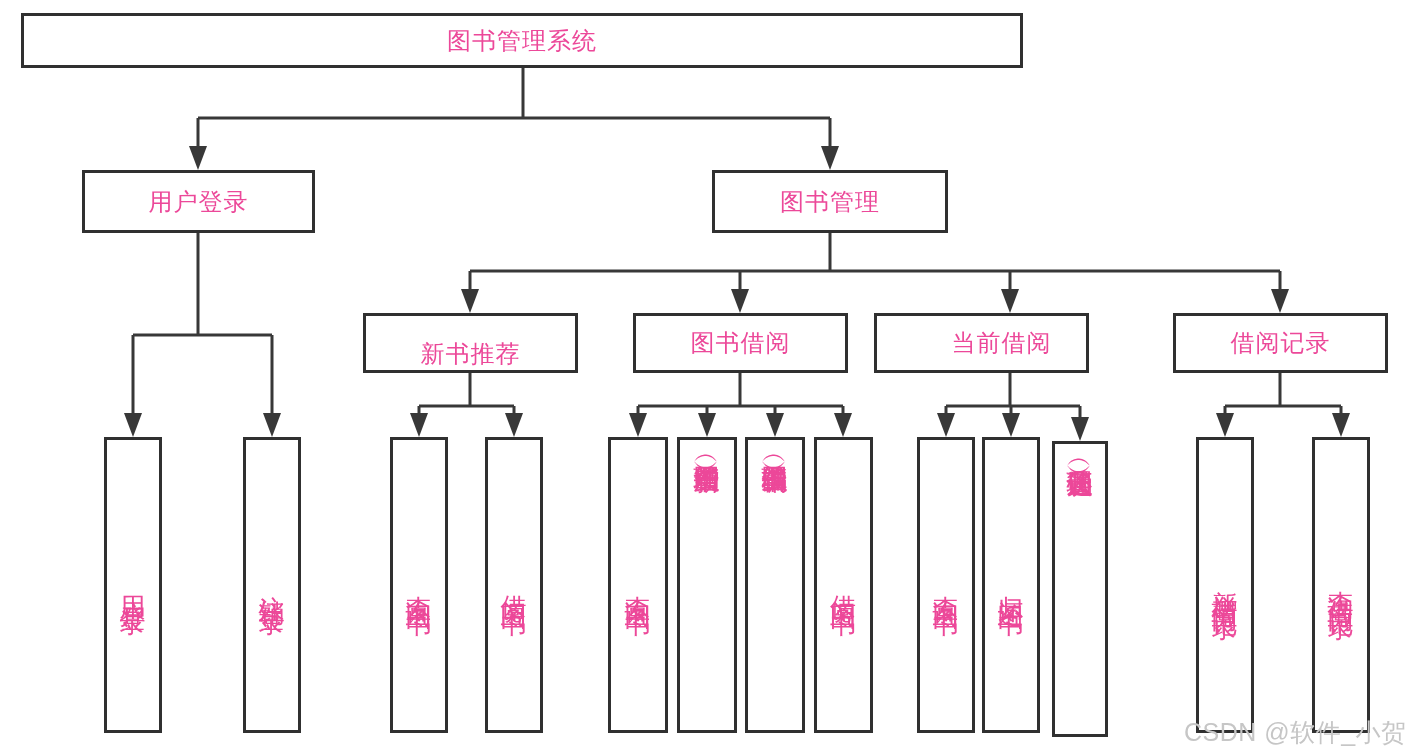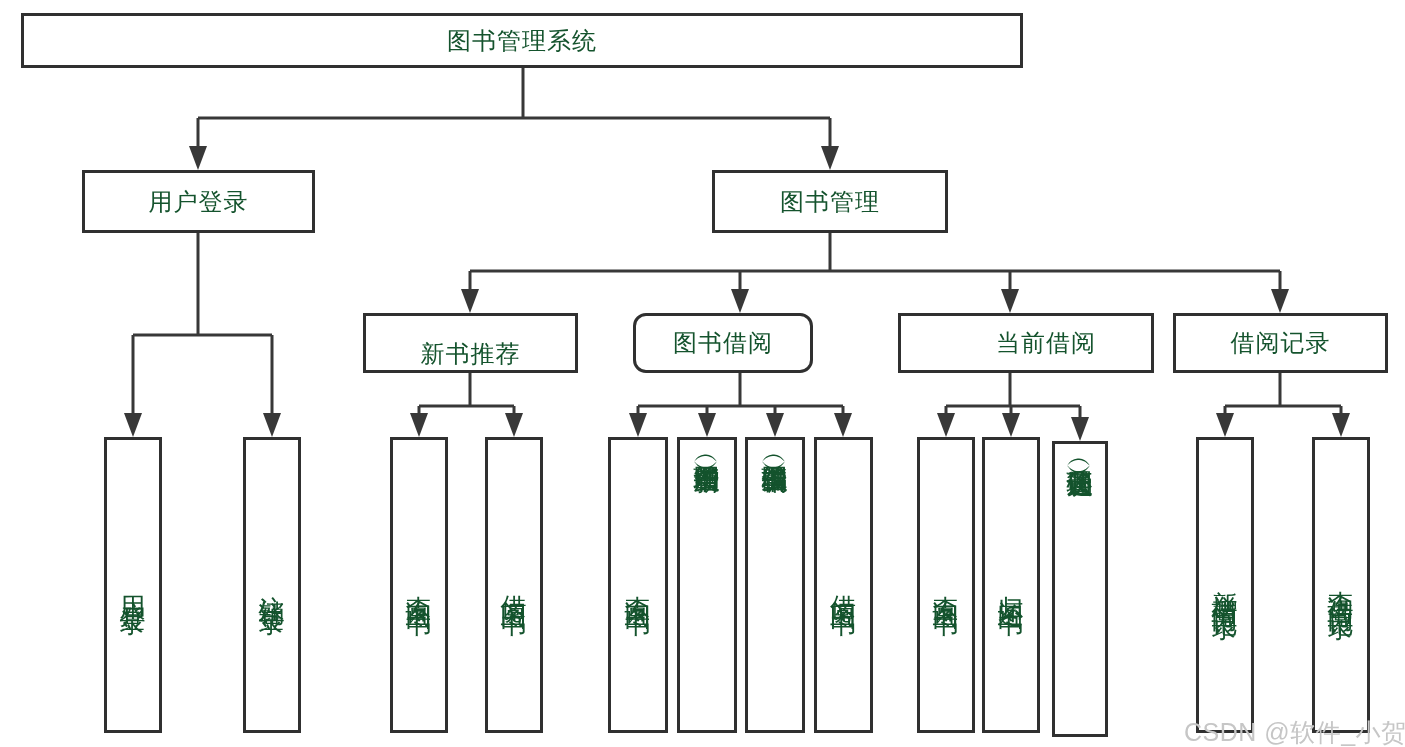--- a/index.html
+++ b/index.html
@@ -13,21 +13,21 @@
   }
   svg.wires { position: absolute; left: 0; top: 0; z-index: 1; }
   .box {
     position: absolute;
     background: #ffffff;
     border: 3px solid #303030;
     box-sizing: border-box;
     display: flex;
     align-items: center;
     justify-content: center;
-    color: #14532d;
+    color: #ec4899;
     z-index: 2;
   }
   .box-h { font-size: 24px; letter-spacing: 1px; white-space: nowrap; }
   .box-v { }
   .box-v .vtext {
     writing-mode: vertical-rl;
     text-orientation: mixed;
     font-size: 26px;
     letter-spacing: 5px;
     line-height: 1;
@@ -98,24 +98,24 @@
   <div class="box box-h" style="left:82px; top:170px; width:233px; height:63px;">
     <span>用户登录</span>
   </div>
   <div class="box box-h" style="left:712px; top:170px; width:236px; height:63px;align-items:center;">
     <span>图书管理</span>
   </div>
 
   <div class="box box-h" style="left:363px; top:313px; width:215px; height:60px;align-items:flex-end;">
     <span>新书推荐</span>
   </div>
-  <div class="box box-h" style="left:633px; top:313px; width:180px; height:60px;border-radius:13px;">
+  <div class="box box-h" style="left:633px; top:313px; width:215px; height:60px;">
     <span>图书借阅</span>
   </div>
-  <div class="box box-h" style="left:898px; top:313px; width:256px; height:60px;padding-left:40px;">
+  <div class="box box-h" style="left:874px; top:313px; width:215px; height:60px;padding-left:40px;">
     <span>当前借阅</span>
   </div>
   <div class="box box-h" style="left:1173px; top:313px; width:215px; height:60px;font-family:Liberation Mono, monospace;">
     <span>借阅记录</span>
   </div>
 
   <div class="box box-v" style="left:104px; top:437px; width:58px; height:296px;">
     <span class="vtext">用户登录</span>
   </div>
   <div class="box box-v" style="left:243px; top:437px; width:58px; height:296px;">

